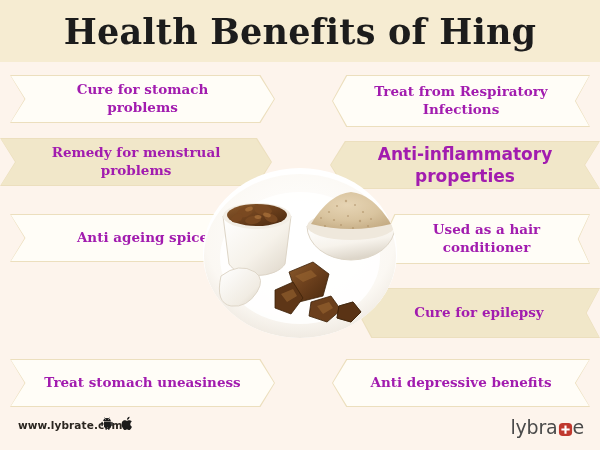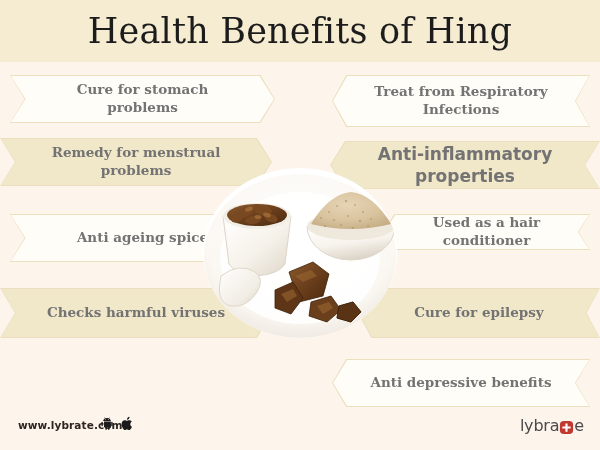--- a/index.html
+++ b/index.html
@@ -35,21 +35,21 @@
     position: absolute;
     left: 0;
     top: 0;
     width: 600px;
     height: 62px;
     display: flex;
     align-items: center;
     justify-content: center;
     font-family: "DejaVu Serif", "Liberation Serif", serif;
     font-size: 35px;
-    font-weight: 400;
+    font-weight: 700;
     color: #1c1c1c;
     letter-spacing: 0.2px;
     white-space: nowrap;
   }
 
   
   .center-photo {
     position: absolute;
     left: 203px;
     top: 168px;
@@ -87,21 +87,21 @@
     top: 0;
     width: 100%;
     height: 100%;
     display: flex;
     align-items: center;
     justify-content: center;
     text-align: center;
     font-family: "DejaVu Serif", "Liberation Serif", serif;
     font-size: 13.5px;
     font-weight: 600;
-    color: #737373;
+    color: #a21caf;
     line-height: 1.3;
     box-sizing: border-box;
     padding: 0 30px;
   }
   .banner-wrap.sans .lbl {
     font-family: "DejaVu Sans", "Liberation Sans", sans-serif;
     font-size: 17px;
     font-weight: 600;
   }
 
@@ -132,21 +132,21 @@
   }
   .footer-icons svg { display: block; }
 
   .brand {
     position: absolute;
     right: 16px;
     top: 416px;
     display: flex;
     align-items: center;
     font-family: "DejaVu Sans", "Liberation Sans", sans-serif;
-    font-size: 16px;
+    font-size: 19px;
     font-weight: 400;
     color: #4a4a4a;
     letter-spacing: -0.2px;
   }
   .brand .mark {
     display: inline-block;
     width: 15px;
     height: 15px;
     margin: 0 0px 0 0px;
     position: relative;
@@ -173,40 +173,40 @@
     <div class="face shape-left fb"></div>
     <div class="lbl">Remedy for menstrual problems</div>
   </div>
 
   <div class="banner-wrap" style="left:10px; top:214px; width:265px; height:48px;">
     <div class="edge shape-left"></div>
     <div class="face shape-left fw"></div>
     <div class="lbl">Anti ageing spice</div>
   </div>
 
-  <div class="banner-wrap" style="left:0px; top:288px; width:272px; height:50px;">
+
+  <div class="banner-wrap" style="left:10px; top:359px; width:265px; height:48px;">
     <div class="edge shape-left"></div>
-    <div class="face shape-left fb"></div>
-    <div class="lbl">Checks harmful viruses</div>
-  </div>
-
+    <div class="face shape-left fw"></div>
+    <div class="lbl">Treat stomach uneasiness</div>
+  </div>
 
   <div class="banner-wrap" style="left:332px; top:75px; width:258px; height:52px;">
     <div class="edge shape-right"></div>
     <div class="face shape-right fw"></div>
     <div class="lbl">Treat from Respiratory Infections</div>
   </div>
 
   <div class="banner-wrap sans" style="left:330px; top:141px; width:270px; height:48px;">
     <div class="edge shape-right"></div>
     <div class="face shape-right fb"></div>
     <div class="lbl">Anti-inflammatory properties</div>
   </div>
 
-  <div class="banner-wrap" style="left:383px; top:214px; width:207px; height:36px;">
+  <div class="banner-wrap" style="left:383px; top:214px; width:207px; height:50px;">
     <div class="edge shape-right"></div>
     <div class="face shape-right fw"></div>
     <div class="lbl">Used as a hair conditioner</div>
   </div>
 
   <div class="banner-wrap" style="left:358px; top:288px; width:242px; height:50px;">
     <div class="edge shape-right"></div>
     <div class="face shape-right fb"></div>
     <div class="lbl">Cure for epilepsy</div>
   </div>

